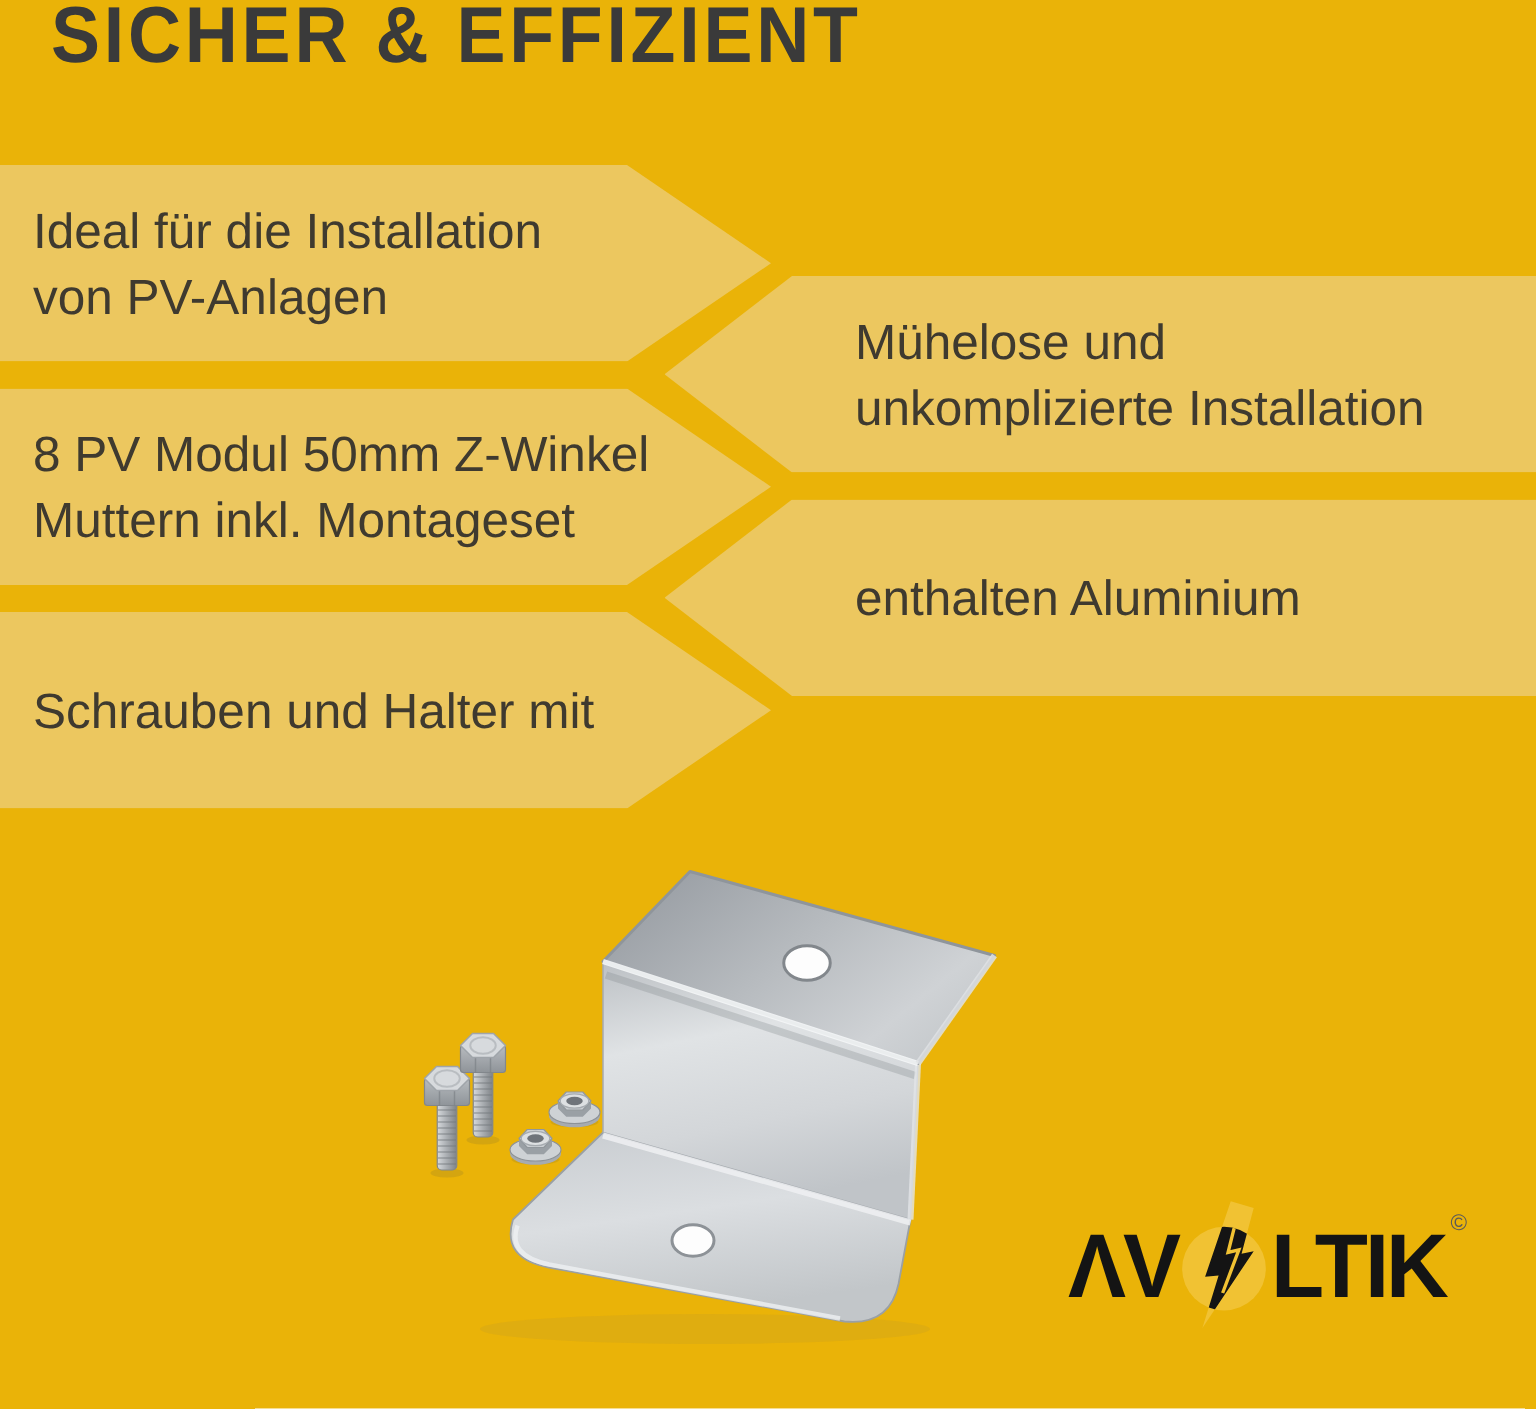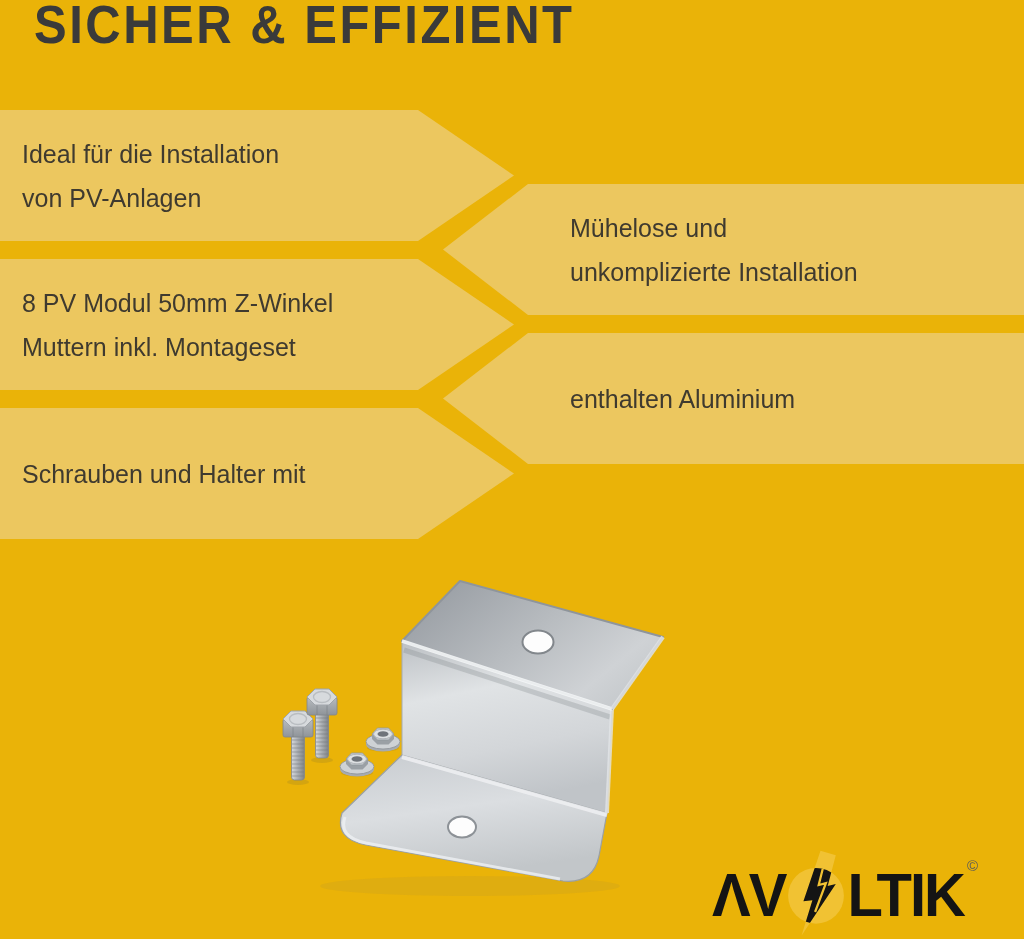--- a/index.html
+++ b/index.html
@@ -22,26 +22,26 @@
     left:0;width:514px;padding-left:22px;
     clip-path:polygon(0 0,418px 0,100% 50%,418px 100%,0 100%);
   }
   .banner-r{
     left:443px;width:581px;padding-left:127px;
     clip-path:polygon(85px 0,100% 0,100% 100%,85px 100%,0 50%);
   }
   .l1{top:110px}.l2{top:259px}.l3{top:408px}
   .r1{top:184px}.r2{top:333px}
   .btext span{
-    display:block;font-size:25px;line-height:44px;color:#3f3a2f;
+    display:block;font-size:33px;line-height:44px;color:#3f3a2f;
     white-space:nowrap;
   }
   .photo{position:absolute;left:250px;top:555px;width:480px;height:350px;}
   .logo{
-    position:absolute;left:712px;top:849px;height:90px;
+    position:absolute;left:712px;top:799px;height:90px;
     display:flex;align-items:center;
   }
   .logo-txt{
     font-size:58px;font-weight:bold;color:#141414;letter-spacing:-2px;
     white-space:nowrap;transform:scaleY(1.04);
   }
   .logo-bolt{width:58px;height:90px;margin:0 2px;}
   .logo-reg{font-size:15px;color:#5a5a5a;align-self:flex-start;margin:8px 0 0 3px;}
 </style>
 </head>

